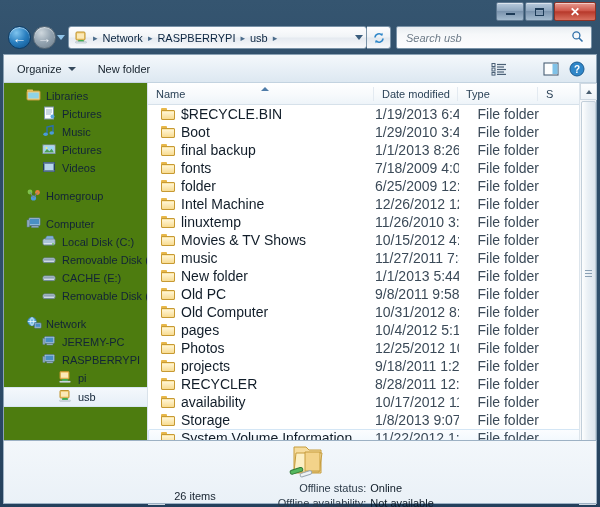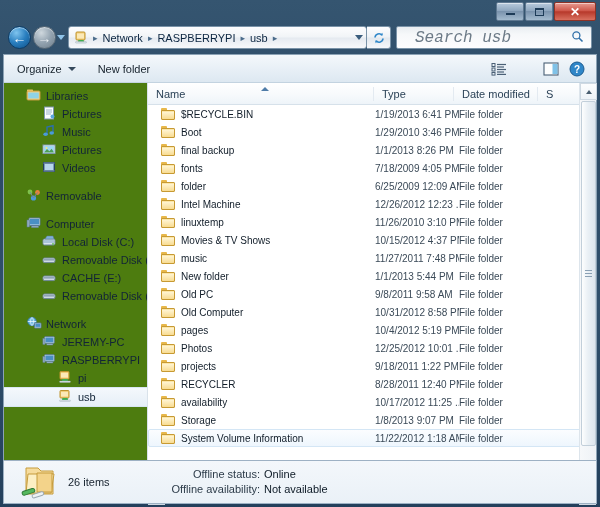--- a/index.html
+++ b/index.html
@@ -68,22 +68,22 @@
     background:linear-gradient(180deg,#fdfdfe 0%,#eef2f6 48%,#e2e8ee 52%,#f6f8fb 100%);
     display:flex;align-items:center;justify-content:center;}
   .searchbox{
     position:absolute;left:396px;top:4px;width:196px;height:23px;
     background:linear-gradient(180deg,#e9edf1 0%,#f6f8fa 35%,#fdfdfe 100%);
     border:1px solid #7a93a8;border-radius:2px;box-sizing:border-box;
     display:flex;align-items:center;
   }
   .searchbox input{
     border:none;outline:none;background:transparent;flex:1 1 auto;
-    font-family:Liberation Mono, monospace;font-size:16px;font-style:italic;color:#3e4a55;
-    margin-left:16px;width:140px;
+    font-family:Liberation Sans, sans-serif;font-size:11px;font-style:italic;color:#3e4a55;
+    margin-left:7px;width:140px;
   }
   .searchbox input::placeholder{color:#6c7a87;font-style:italic;opacity:1;}
   .mag{margin-right:7px;}
 
   
   .client{
     position:absolute;left:3px;top:54px;width:594px;height:450px;
     background:#fff;border:1px solid #8ba2b5;border-bottom:none;box-sizing:border-box;
   }
   
@@ -125,27 +125,27 @@
   .tnode .ti{width:16px;height:16px;margin-right:4px;flex:0 0 auto;position:relative;}
   .tgap{height:10px;}
   .lvl0{padding-left:22px;}
   .lvl1{padding-left:38px;}
 
   
   .filelist{
     position:absolute;left:144px;top:50px;width:448px;height:398px;
     background:#fff;overflow:hidden;
   }
-  .frow{height:18px;display:flex;align-items:center;font-size:10px;color:#111d29;
+  .frow{height:18px;display:flex;align-items:center;font-size:14px;color:#111d29;
     box-sizing:border-box;border:1px solid transparent;}
   .frow.hover{background:linear-gradient(180deg,#fbfdff 0%,#eef6fd 100%);
     border:1px solid #d4e6f5;border-radius:2px;}
   .fname{width:226px;display:flex;align-items:center;padding-left:12px;box-sizing:border-box;white-space:nowrap;overflow:hidden;}
   .fdate{width:84px;color:#3b4a58;white-space:nowrap;overflow:hidden;}
-  .ftype{width:80px;color:#3b4a58;white-space:nowrap;overflow:hidden;}
+  .ftype{width:80px;color:#3b4a58;white-space:nowrap;overflow:hidden;text-align:right;}
 
   
   .fico{width:14px;height:12px;margin-right:6px;flex:0 0 auto;position:relative;}
   .fico .tab{position:absolute;left:0;top:0;width:6px;height:3px;background:#e8b84b;border-radius:1px 1px 0 0;}
   .fico .body{position:absolute;left:0;top:2px;width:14px;height:10px;border-radius:1px;
     background:linear-gradient(180deg,#fde9ae 0%,#f7d27a 45%,#edbb52 100%);
     border:1px solid #c79a33;box-sizing:border-box;}
   .fico .flap{position:absolute;left:1px;top:4px;width:12px;height:7px;
     background:linear-gradient(180deg,#fff4d2 0%,#f8dc92 100%);border-radius:0 0 1px 1px;}
 
@@ -170,24 +170,24 @@
     background:linear-gradient(180deg,#fdfefe 0%,#eaf0f5 45%,#dde6ee 100%);
     border:1px solid #c2cfda;border-radius:2px;box-sizing:border-box;display:flex;align-items:center;justify-content:center;}
   .tri{width:0;height:0;}
   .tri.up{border-left:3px solid transparent;border-right:3px solid transparent;border-bottom:4px solid #4a5e70;}
   .tri.dn{border-left:3px solid transparent;border-right:3px solid transparent;border-top:4px solid #4a5e70;}
   .tri.lf{border-top:3px solid transparent;border-bottom:3px solid transparent;border-right:4px solid #4a5e70;}
   .tri.rt{border-top:3px solid transparent;border-bottom:3px solid transparent;border-left:4px solid #4a5e70;}
 
   
   .statusbar{
-    position:absolute;left:3px;bottom:3px;width:594px;height:44px;
+    position:absolute;left:3px;bottom:3px;width:594px;height:64px;
     background:linear-gradient(180deg,#f3f7fb 0%,#eaf1f7 100%);
     border:1px solid #9db1c4;box-sizing:border-box;
-    display:flex;align-items:center;
+    display:flex;align-items:center;flex-direction:column;
   }
   .stat-ico{width:42px;height:40px;margin-left:14px;position:relative;flex:0 0 auto;}
   .stat-txt{margin-left:8px;display:flex;align-items:center;}
   .items{font-size:11px;color:#16222e;width:84px;}
   .offl{font-size:11px;color:#16222e;line-height:15px;}
   .offl .lbl{color:#2c3b49;}
   .offl .val{color:#0d1a26;}
   .r1,.r2{display:flex;}
   .r1 .lbl,.r2 .lbl{display:inline-block;text-align:right;width:108px;margin-right:4px;}
 </style>
@@ -369,21 +369,21 @@
         <div class="tnode lvl0">
           <span class="ti">
             <svg width="16" height="14" viewBox="0 0 16 14">
               <circle cx="4" cy="4" r="2.4" fill="#7fc24a"></circle>
               <circle cx="11.5" cy="4.5" r="2.4" fill="#e8823c"></circle>
               <circle cx="7.5" cy="10" r="2.6" fill="#4a9bd8"></circle>
               <line x1="4" y1="4" x2="7.5" y2="10" stroke="#6f8798"></line>
               <line x1="11.5" y1="4.5" x2="7.5" y2="10" stroke="#6f8798"></line>
             </svg>
           </span>
-          <span>Removable</span>
+          <span>Homegroup</span>
         </div>
 
         <div class="tgap"></div>
 
         <div class="tnode lvl0">
           <span class="ti">
             <svg width="16" height="14" viewBox="0 0 16 14">
               <rect x="3" y="2" width="11" height="7.5" rx="0.6" fill="#cfe3f2" stroke="#5b7a94"></rect>
               <rect x="4" y="3" width="9" height="5.5" fill="#4a8fc4"></rect>
               <rect x="5.5" y="10" width="7" height="1.6" fill="#9db5c9" stroke="#5b7a94" stroke-width="0.5"></rect>
@@ -490,25 +490,25 @@
         </div>
 
       </div>
     </div>
 
     <div class="colhead">
       <div class="ch" style="width:226px">
         <span class="sortmark"></span>
         <span>Name</span>
       </div>
+      <div class="ch" style="width:84px">
+        <span>Date modified</span>
+      </div>
       <div class="ch" style="width:80px">
         <span>Type</span>
-      </div>
-      <div class="ch" style="width:84px">
-        <span>Date modified</span>
       </div>
       <div class="ch" style="width:40px;border-right:none">
         <span>S</span>
       </div>
     </div>
 
     <div class="filelist" id="filelist">
         <div class="frow">
           <div class="fname">
             <span class="fico">

